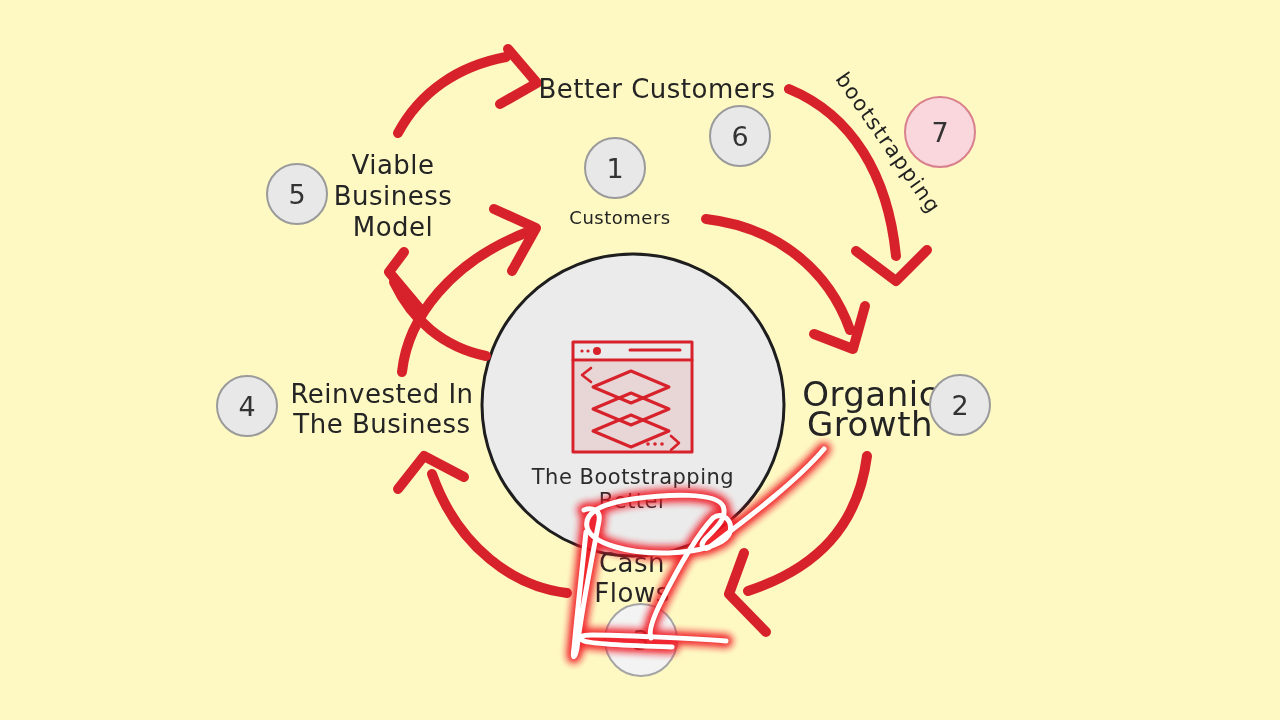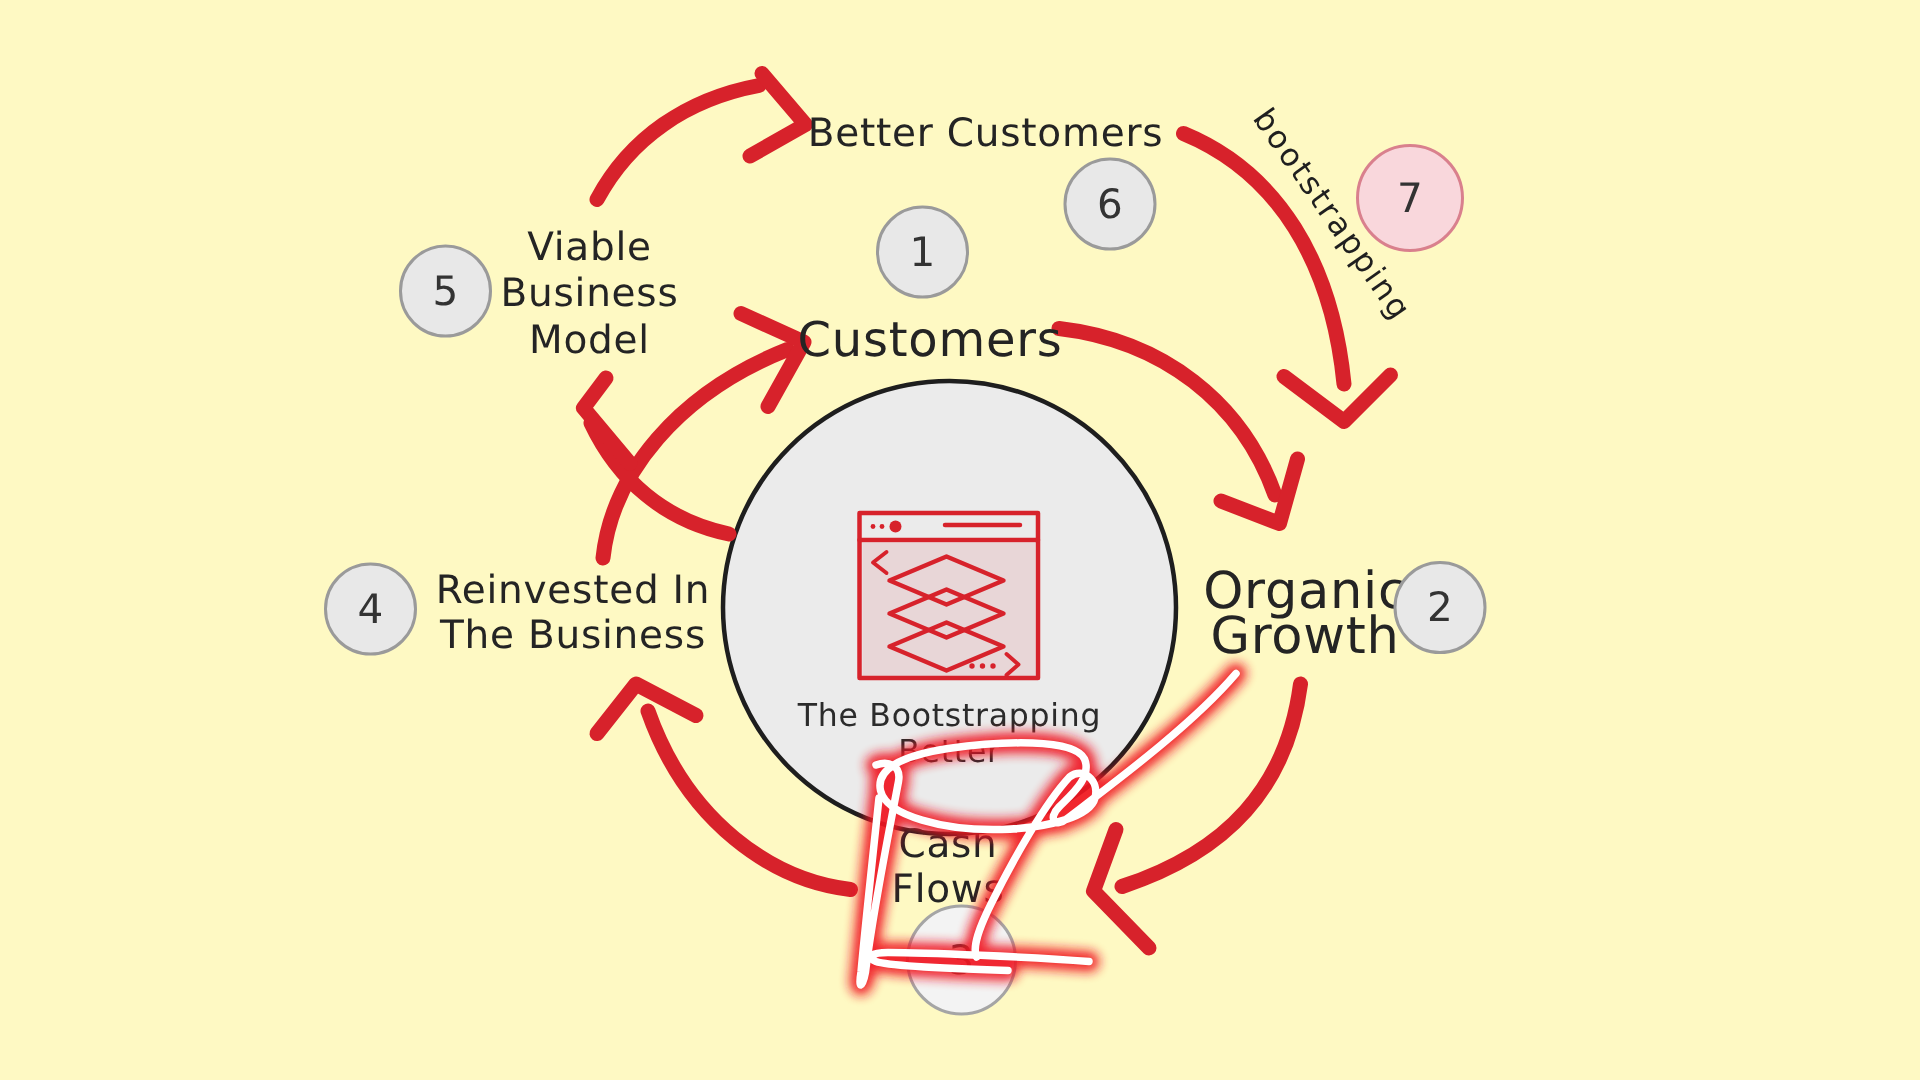--- a/index.html
+++ b/index.html
@@ -7,21 +7,21 @@
     position: relative; width: 1280px; height: 720px; background: #fef9c3;
     font-family: "DejaVu Sans", sans-serif; color: #222222;
   }
   .layer { position: absolute; left: 0; top: 0; }
   .labels-layer { z-index: 2; }
   .label {
     position: absolute; white-space: pre-line; text-align: center;
     color: #242424; letter-spacing: 0.5px; line-height: 1.16;
   }
   .lbl-better      { left: 507px; top: 74px;  width: 300px; font-size: 26px; }
-  .lbl-customers   { left: 520px; top: 208px; width: 200px; font-size: 32px; }
+  .lbl-customers   { left: 520px; top: 208px; width: 200px; font-size: 18px; }
   .lbl-viable      { left: 293px; top: 150px; width: 200px; font-size: 26px; line-height: 31px; text-align: center; }
   .lbl-reinvested  { left: 272px; top: 379px; width: 220px; font-size: 26px; line-height: 30px; text-align: center; }
   .lbl-organic     { left: 795px; top: 379px; width: 150px; font-size: 34px; line-height: 30px; }
   .lbl-cash        { left: 557px; top: 548px; width: 150px; font-size: 26px; line-height: 30px; }
   .lbl-center      { left: 493px; top: 465px; width: 280px; font-size: 21px; line-height: 24px; color:#2b2b2b; }
   .lbl-bootstrap   {
     left: 803px; top: 131px; width: 170px; font-size: 21px; letter-spacing: 1.5px;
     transform: rotate(55deg); transform-origin: center; color: #1f1f1f;
   }
   .badges-layer { z-index: 2; }

